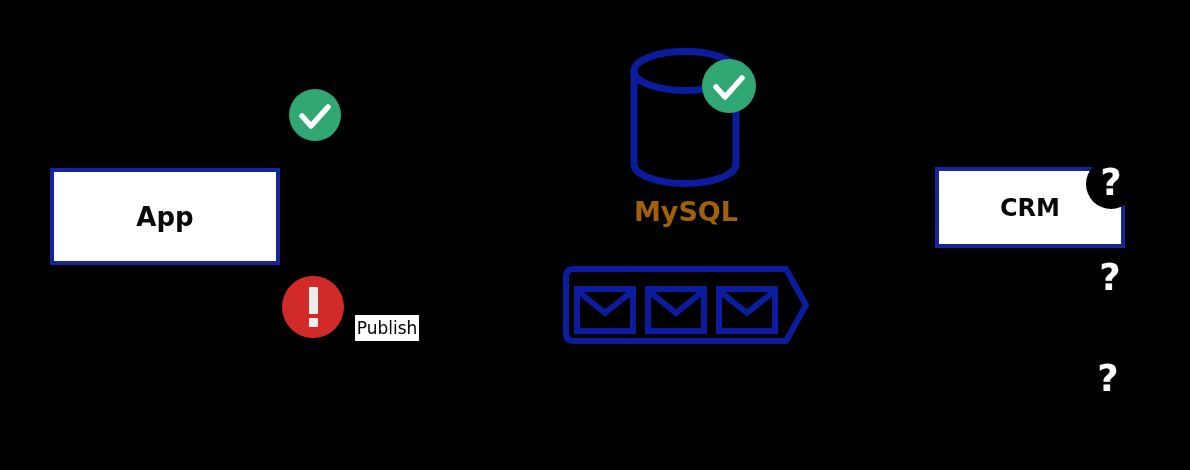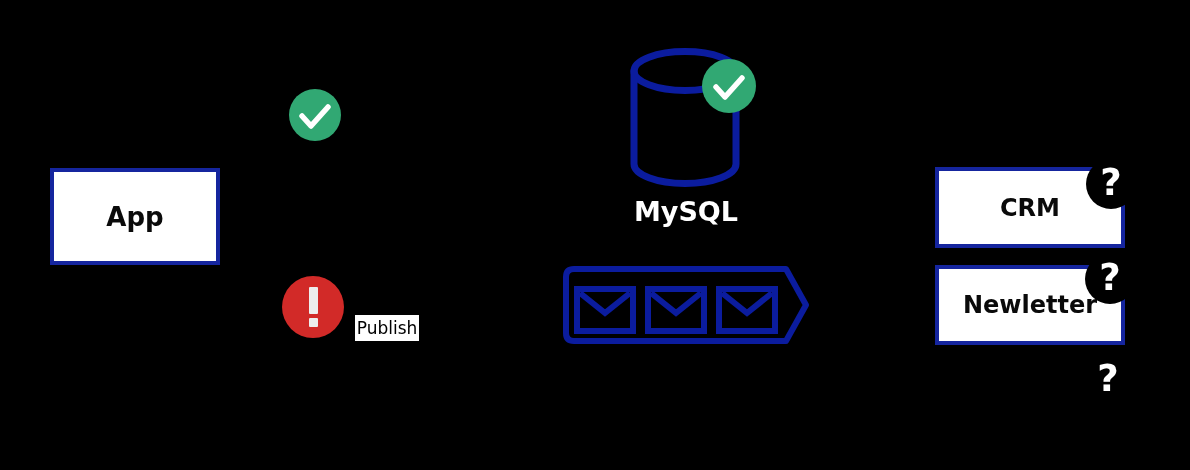--- a/index.html
+++ b/index.html
@@ -24,30 +24,30 @@
   }
   .excl-bar{width:9px;height:27px;background:#ededed;border-radius:1px;}
   .excl-dot{width:9px;height:9px;background:#ededed;border-radius:1px;margin-top:4px;}
   .plain-label{
     position:absolute;display:flex;align-items:center;justify-content:center;
   }
   .publish{
     background:#fff;color:#000000;font-size:17px;font-weight:400;
   }
   .mysql-caption{
-    color:#ffffff;font-size:27px;font-weight:bold;letter-spacing:0px;
+    color:#a16207;font-size:27px;font-weight:bold;letter-spacing:0px;
   }
   svg{position:absolute;display:block;}
 </style>
 </head>
 <body>
 
 <div class="stage">
 
-  <div class="node" style="left:50px;top:168px;width:170px;height:97px;font-size:26px;">
+  <div class="node" style="left:50px;top:168px;width:230px;height:97px;font-size:26px;">
     <span>App</span>
   </div>
 
   <div class="circle-badge success" style="left:289px;top:89px;width:52px;height:52px;">
     <svg width="52" height="52" viewBox="0 0 52 52" style="position:static;">
       <polyline points="13,27 22,37 39,18" fill="none" stroke="#ffffff" stroke-width="5.5" stroke-linecap="round" stroke-linejoin="round"></polyline>
     </svg>
   </div>
 
   <div class="circle-badge error" style="left:282px;top:276px;width:62px;height:62px;">
@@ -90,23 +90,20 @@
     </g>
   </svg>
 
   <div class="node" style="left:935px;top:167px;width:190px;height:81px;font-size:24px;">
     <span>CRM</span>
   </div>
   <div class="circle-badge qmark" style="left:1086px;top:159px;width:50px;height:50px;">
     <span>?</span>
   </div>
 
-  <div class="node" style="left:935px;top:265px;width:190px;height:80px;font-size:24px;">
-    <span>Newletter</span>
-  </div>
   <div class="circle-badge qmark" style="left:1085px;top:254px;width:50px;height:50px;">
     <span>?</span>
   </div>
 
   <div class="circle-badge qmark" style="left:1083px;top:355px;width:50px;height:50px;">
     <span>?</span>
   </div>
 
 </div>
 

